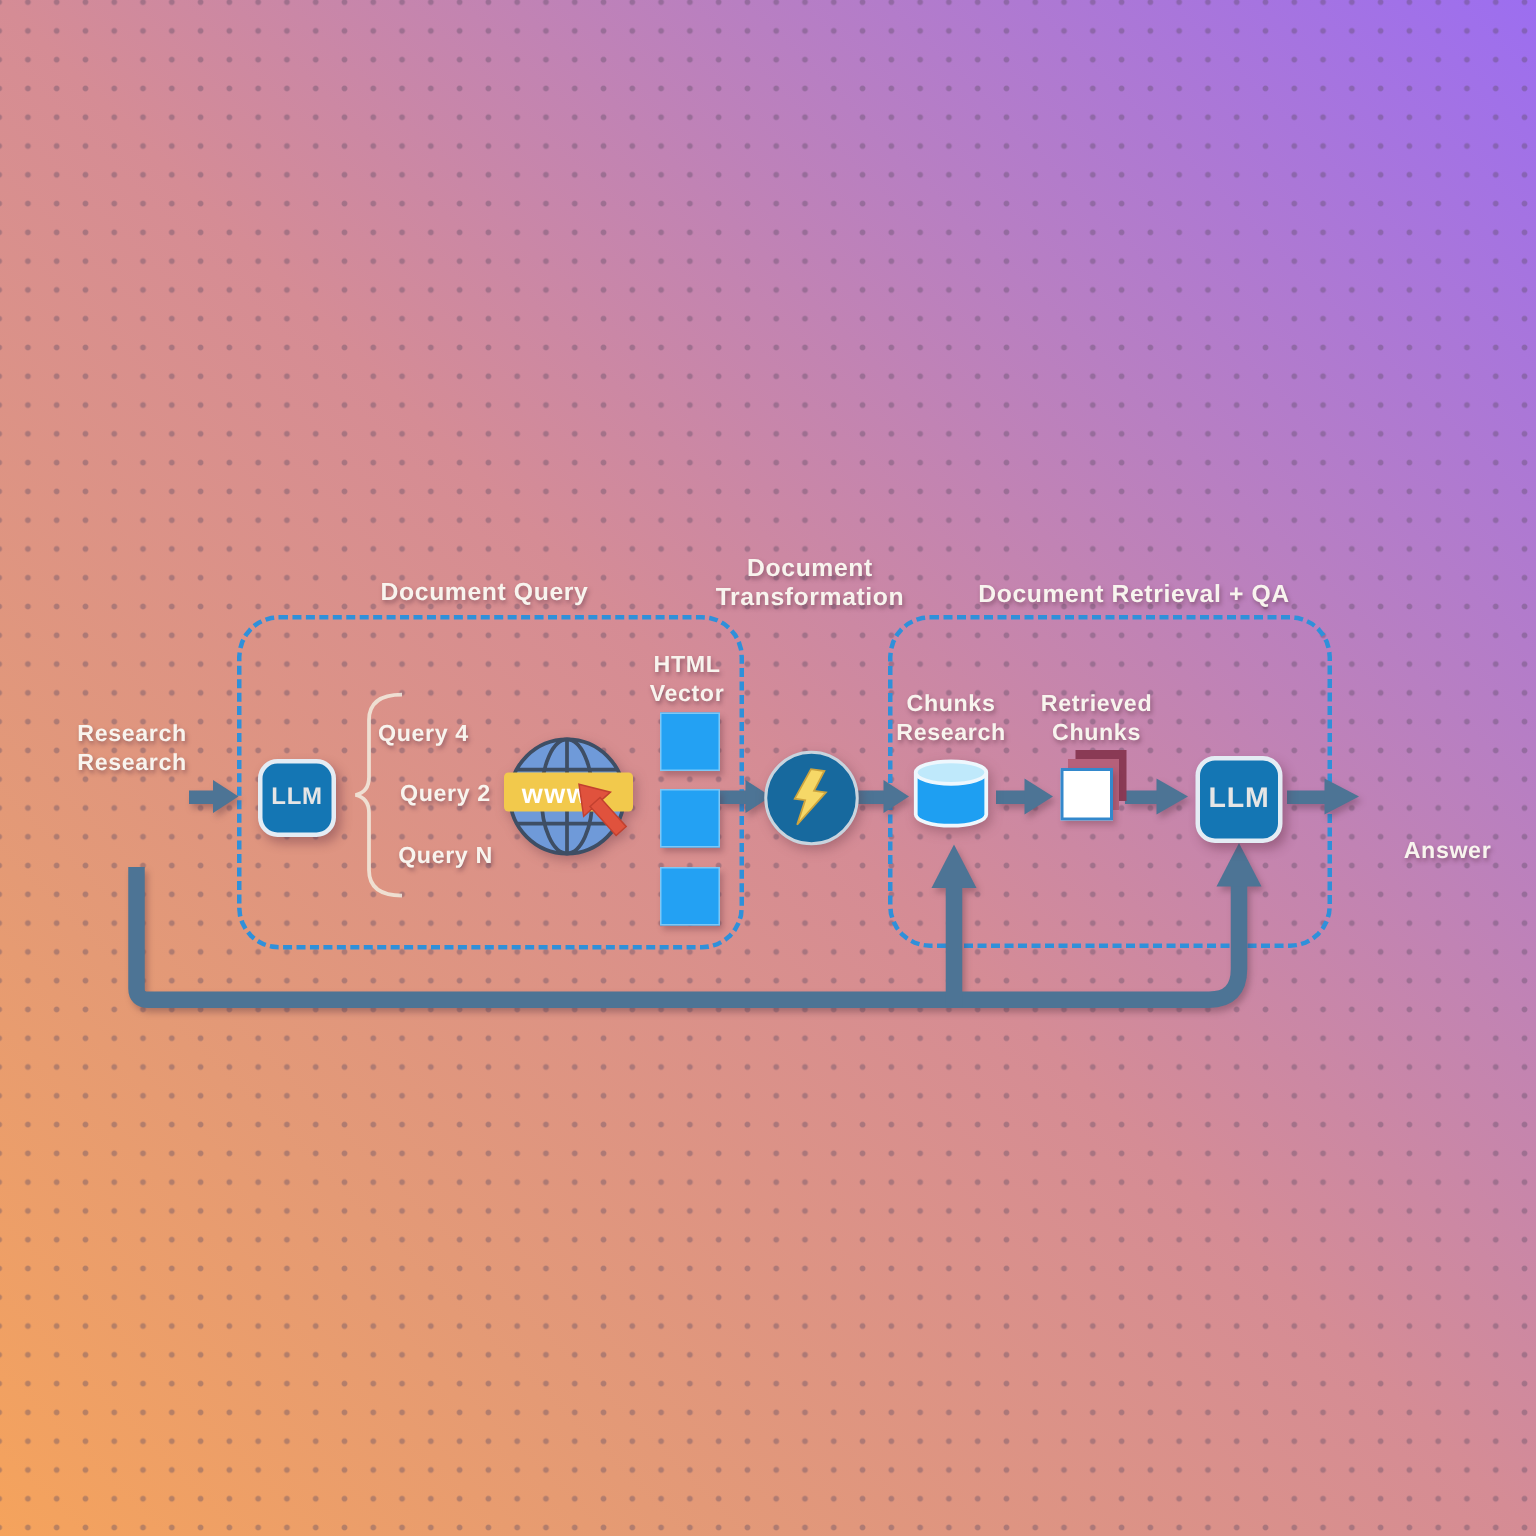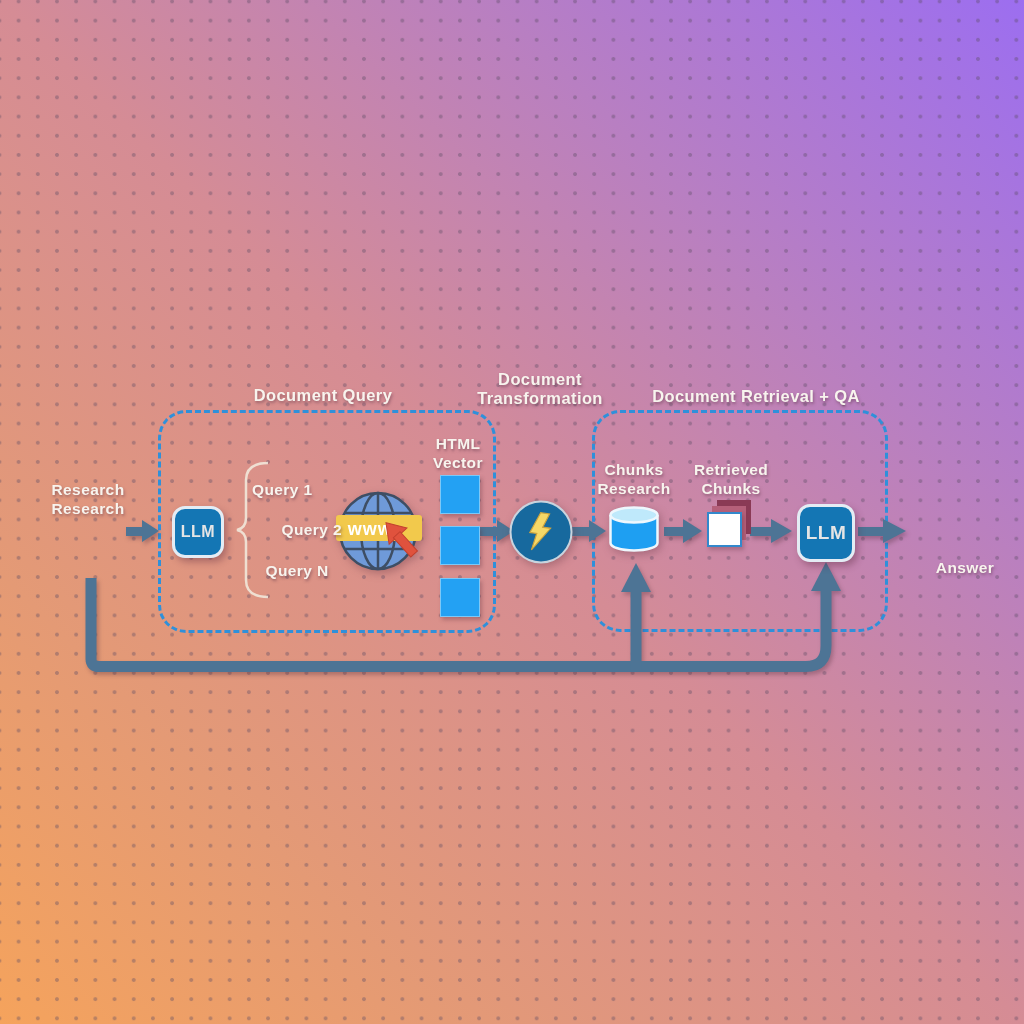--- a/index.html
+++ b/index.html
@@ -114,22 +114,22 @@
 
   <div id="llm-1" class="llm-box">
     <span>LLM</span>
   </div>
 
   <svg class="icon" style="left:234px;top:460px;" width="40" height="140" viewBox="0 0 40 140">
     <path d="M 34 3 Q 12 3 12 20 L 12 58 Q 12 68 3 70 Q 12 72 12 82 L 12 120 Q 12 137 34 137" fill="none" stroke="#f2ecdf" stroke-width="2.5" opacity="0.85"></path>
   </svg>
 
   <div id="query-group">
-    <span class="lbl" style="left:252px;top:480px;width:90px;text-align:left;">Query 1</span>
-    <span class="lbl" style="left:252px;top:520px;width:90px;text-align:right;">Query 2</span>
+    <span class="lbl" style="left:252px;top:480px;width:90px;text-align:left;">Query 4</span>
+    <span class="lbl" style="left:252px;top:520px;width:90px;text-align:center;">Query 2</span>
     <span class="lbl" style="left:252px;top:561px;width:90px;text-align:center;">Query N</span>
   </div>
 
   <svg class="icon" style="left:331px;top:485px;filter:drop-shadow(2px 3px 4px rgba(90,45,60,.35));" width="100" height="96" viewBox="0 0 100 96">
     <circle cx="47" cy="46" r="38" fill="#6f9ad9" stroke="#3e4e64" stroke-width="2.5"></circle>
     <ellipse cx="47" cy="46" rx="17" ry="38" fill="none" stroke="#3e4e64" stroke-width="2.5"></ellipse>
     <line x1="47" y1="8" x2="47" y2="84" stroke="#3e4e64" stroke-width="2.5"></line>
     <line x1="14" y1="28" x2="80" y2="28" stroke="#3e4e64" stroke-width="2.5"></line>
     <line x1="14" y1="64" x2="80" y2="64" stroke="#3e4e64" stroke-width="2.5"></line>
     <rect x="5" y="30" width="86" height="26" rx="3" fill="#f2c94c"></rect>

